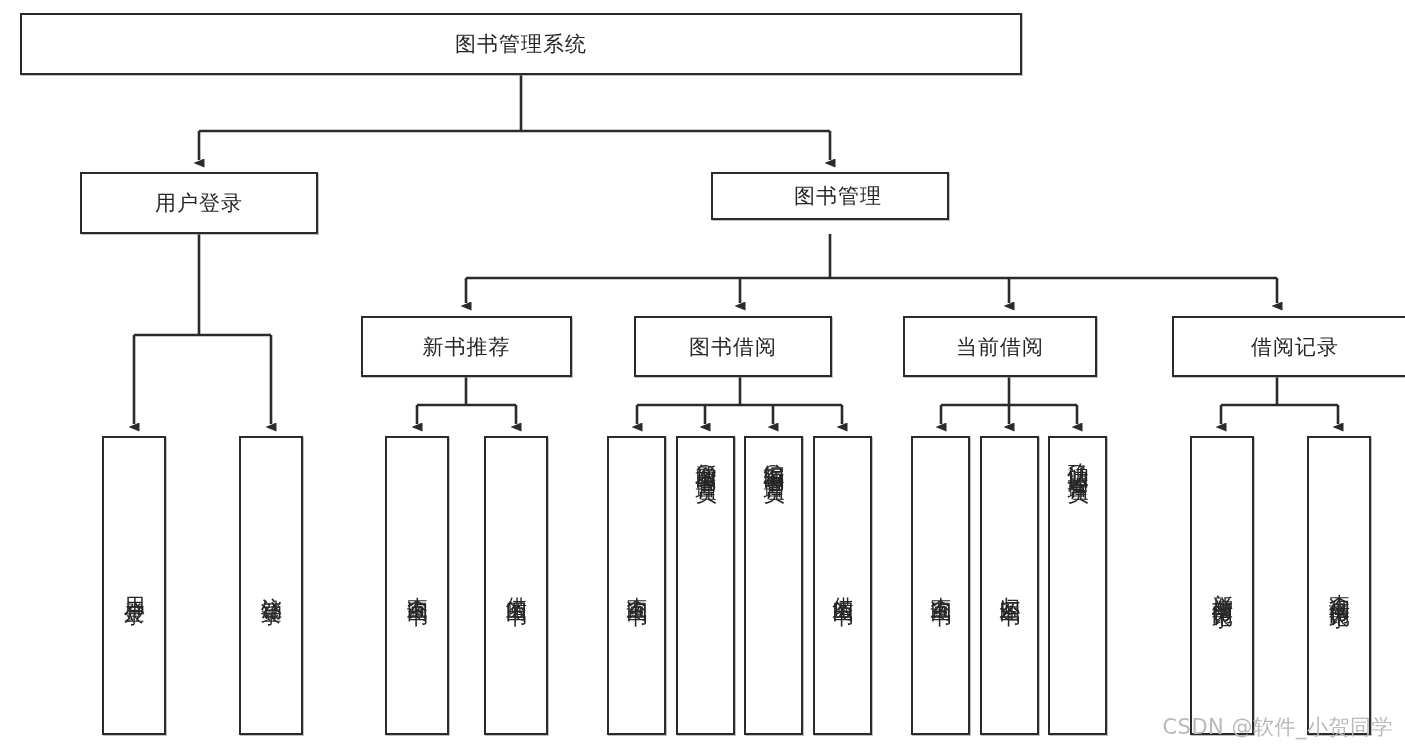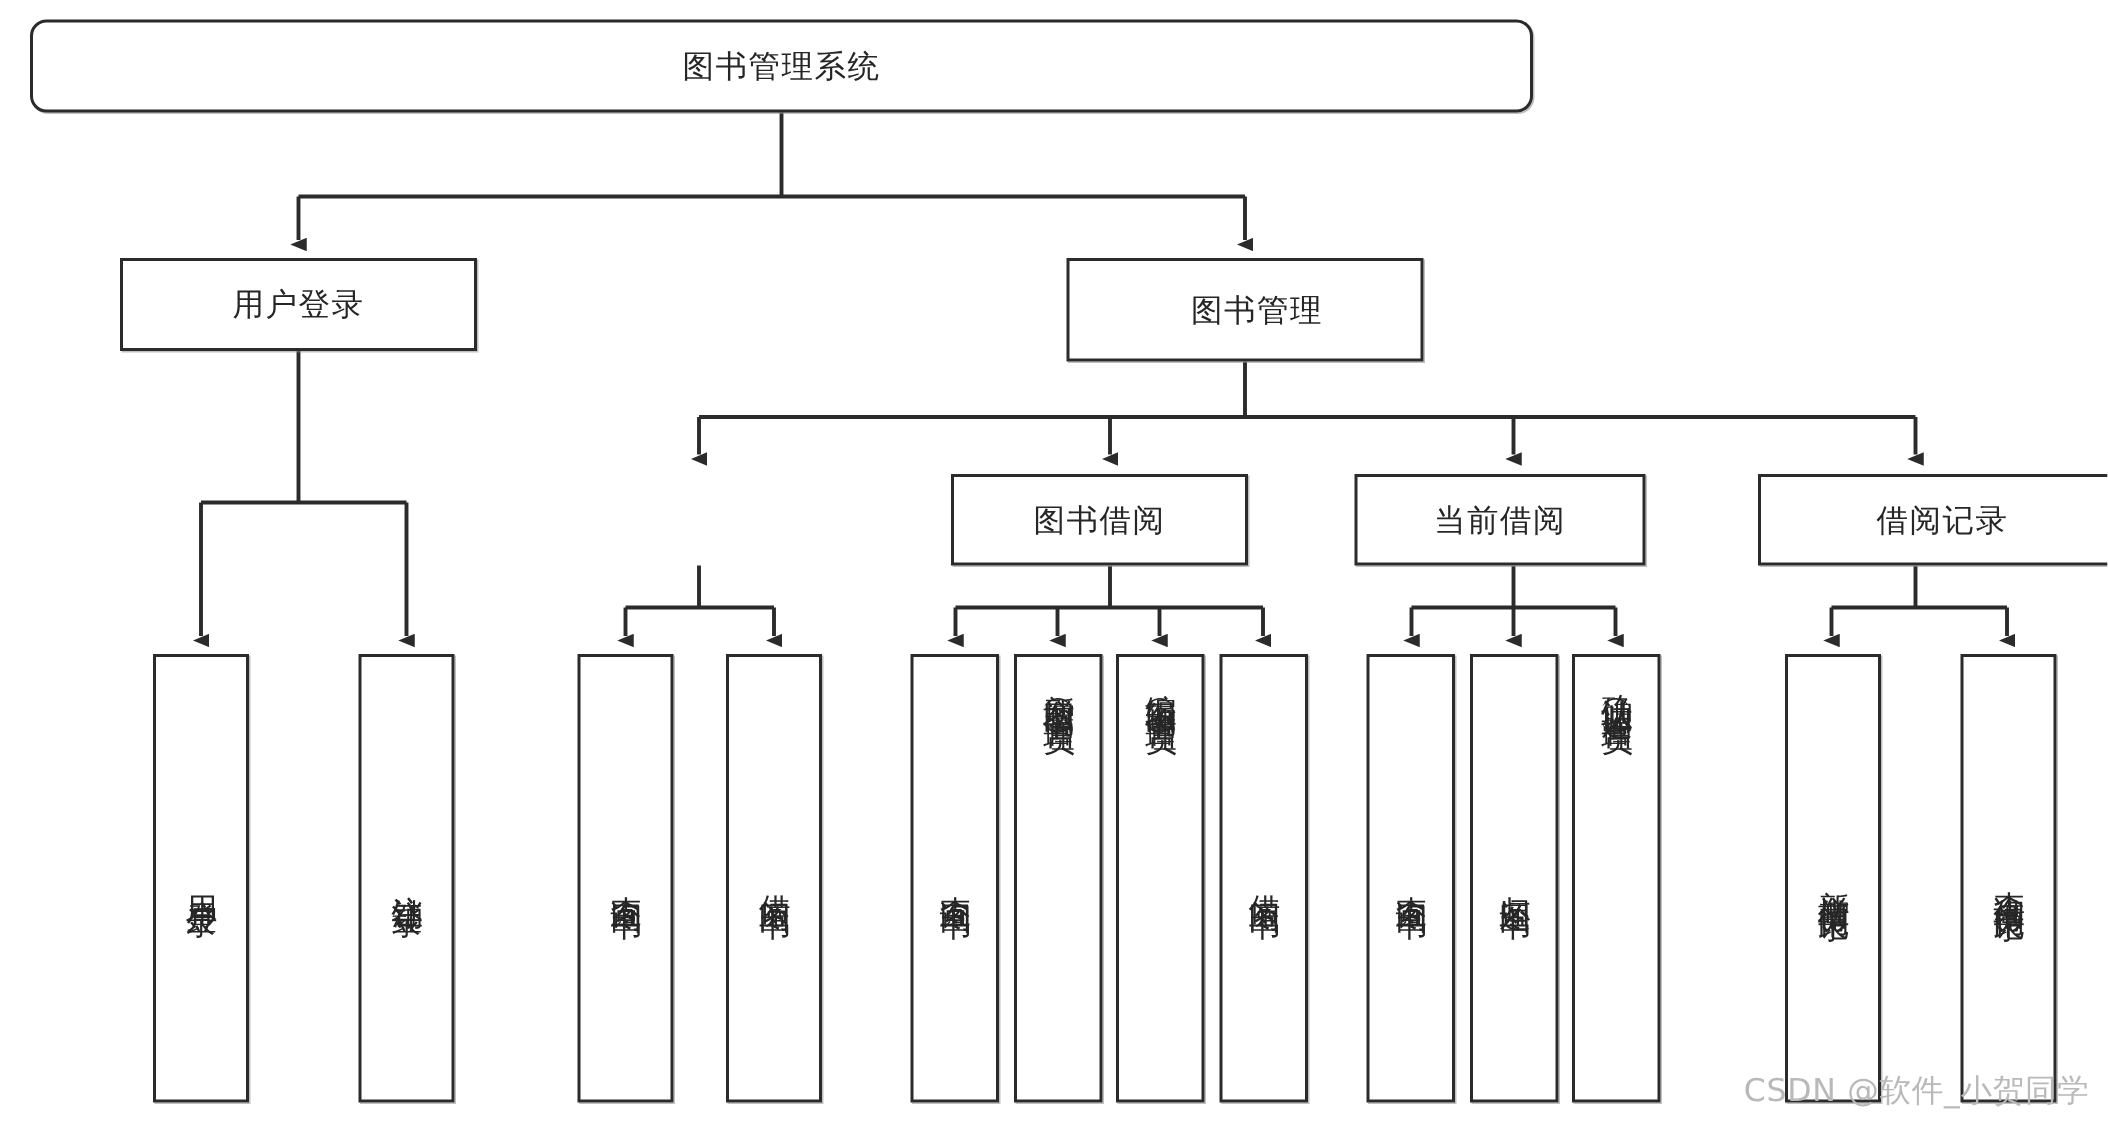--- a/index.html
+++ b/index.html
@@ -112,32 +112,35 @@
       <path d="M1009,405 L1009,424" marker-end="url(#arrow)"></path>
       <path d="M1077,405 L1077,424" marker-end="url(#arrow)"></path>
 
       <path d="M1277,377 L1277,405"></path>
       <path d="M1221,405 L1338,405"></path>
       <path d="M1221,405 L1221,424" marker-end="url(#arrow)"></path>
       <path d="M1338,405 L1338,424" marker-end="url(#arrow)"></path>
     </g>
   </svg>
 
-  <div class="node node-h" style="left:20px; top:13px; width:1002px; height:62px;border-radius:11px;">
+  <div class="node node-h" style="left:20px; top:13px; width:1002px; height:62px;">
     <span class="label">图书管理系统</span>
   </div>
 
   <div class="node node-h" style="left:80px; top:172px; width:238px; height:62px;">
     <span class="label">用户登录</span>
   </div>
 
-  <div class="node node-h" style="left:711px; top:172px; width:238px; height:69px;padding-left:16px;">
+  <div class="node node-h" style="left:711px; top:172px; width:238px; height:48px;padding-left:16px;">
     <span class="label">图书管理</span>
   </div>
 
+  <div class="node node-h" style="left:361px; top:316px; width:211px; height:61px;">
+    <span class="label">新书推荐</span>
+  </div>
 
   <div class="node node-h" style="left:634px; top:316px; width:198px; height:61px;">
     <span class="label">图书借阅</span>
   </div>
 
   <div class="node node-h" style="left:903px; top:316px; width:194px; height:61px;">
     <span class="label">当前借阅</span>
   </div>
 
   <div class="node node-h" style="left:1172px; top:316px; width:246px; height:61px;">

